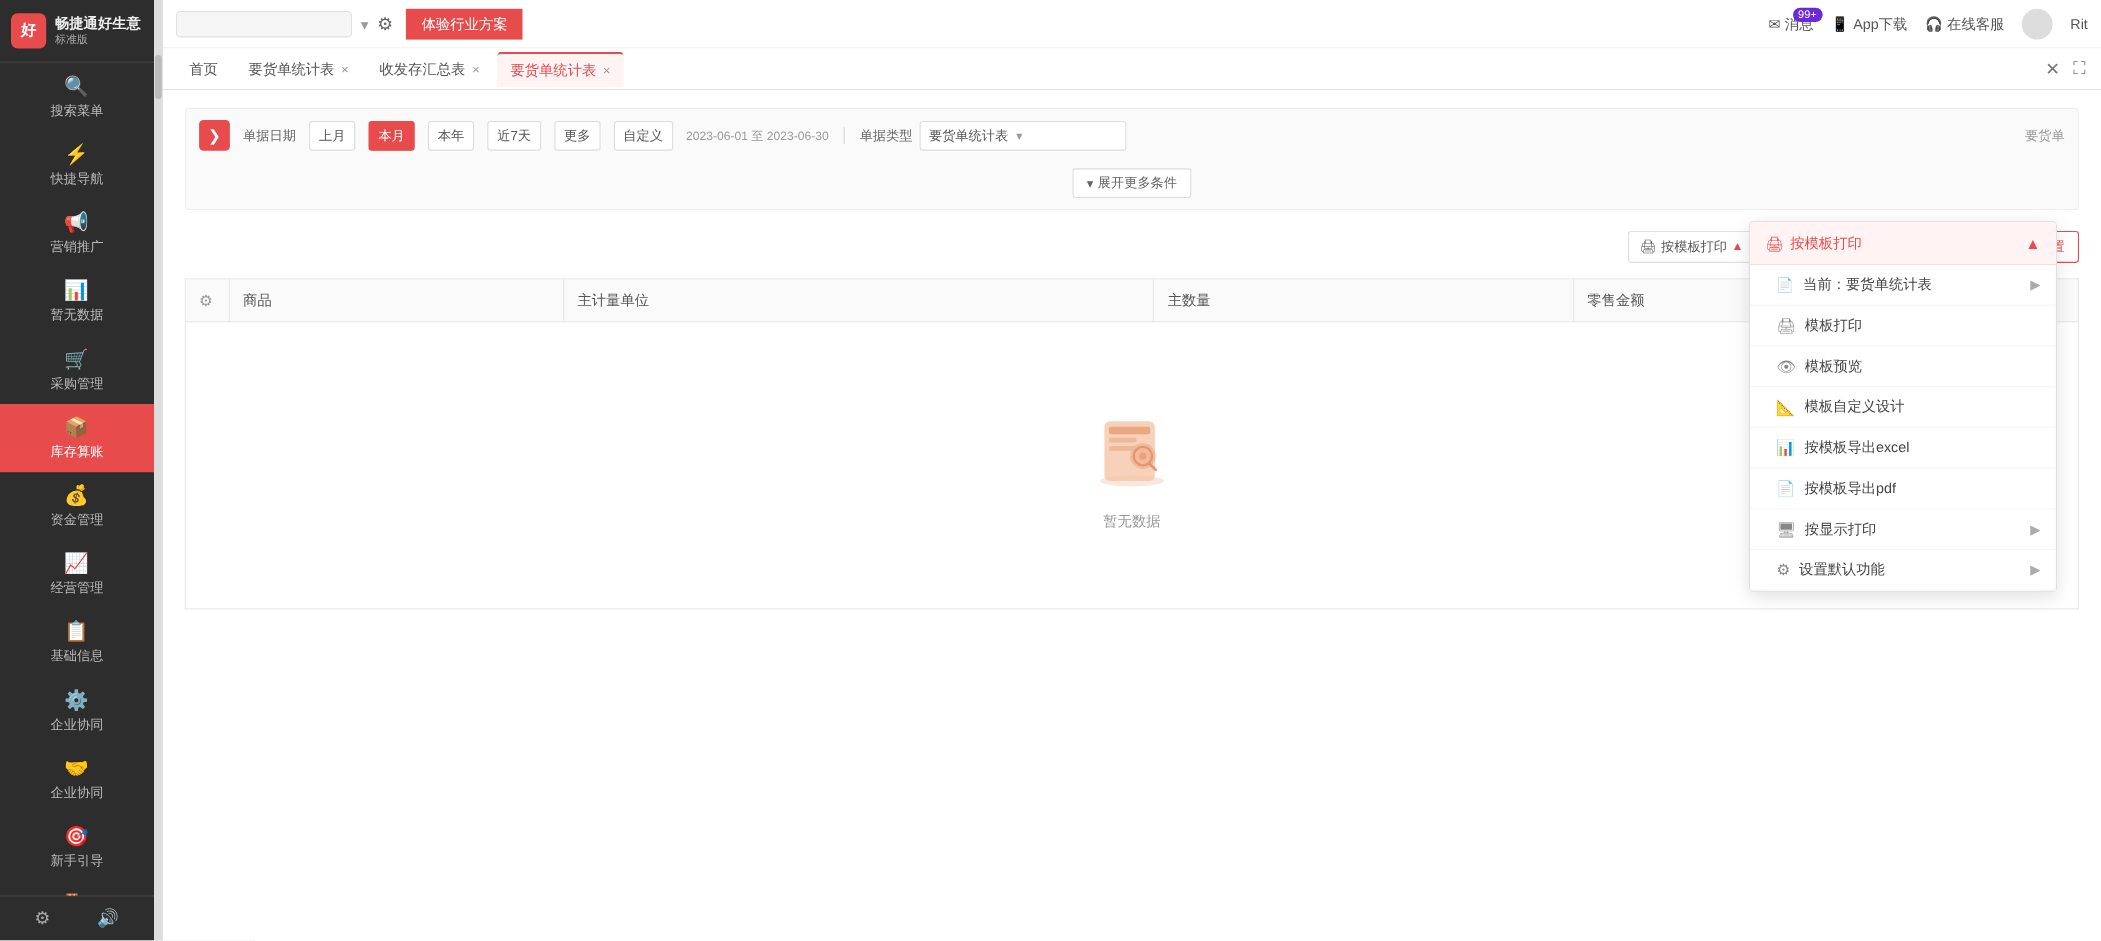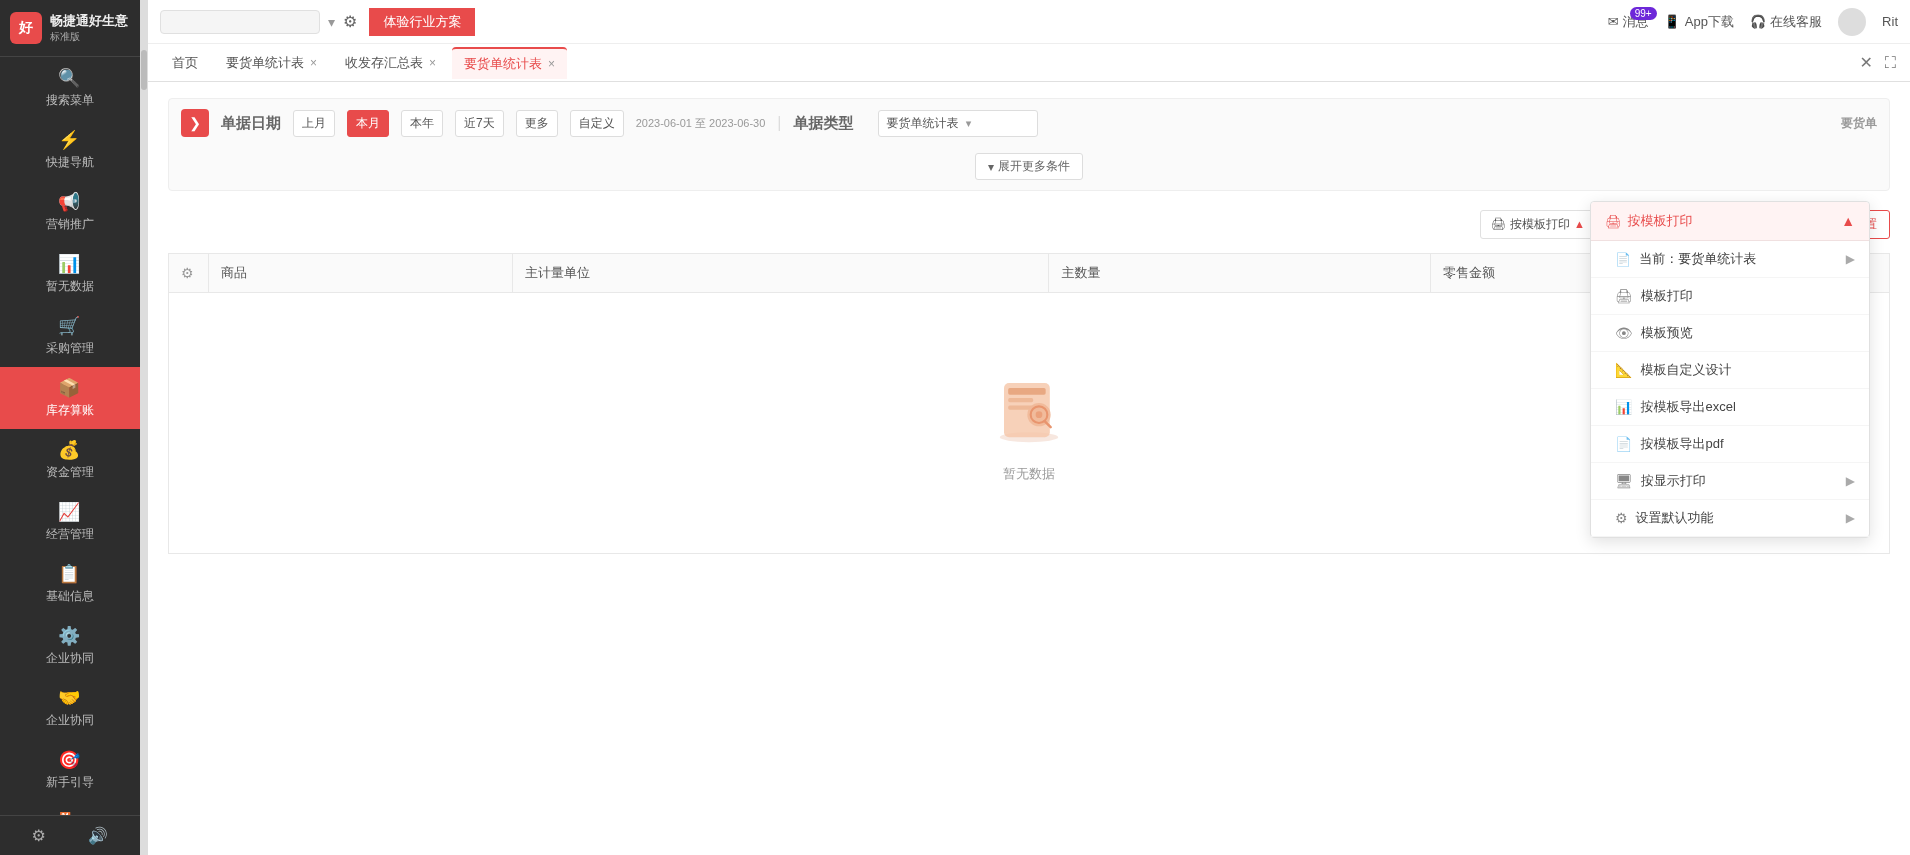--- a/index.html
+++ b/index.html
@@ -250,24 +250,23 @@
       border-radius: 4px;
       display: flex;
       align-items: center;
       justify-content: center;
       color: white;
       cursor: pointer;
       font-size: 14px;
       flex-shrink: 0;
     }
     .filter-label {
-      font-size: 15px;
+      font-size: 12px;
       color: #666;
       white-space: nowrap;
-      font-weight: bold;
     }
     .date-btn {
       padding: 4px 8px;
       border: 1px solid #ddd;
       border-radius: 3px;
       font-size: 12px;
       background: white;
       cursor: pointer;
       color: #555;
     }
@@ -280,32 +279,32 @@
       font-size: 11px;
       color: #999;
     }
     .filter-divider {
       color: #ddd;
       font-size: 16px;
     }
     .filter-select {
       display: flex;
       align-items: center;
-      gap: 24px;
+      gap: 6px;
     }
     .select-box {
       border: 1px solid #ddd;
       border-radius: 3px;
       padding: 4px 24px 4px 8px;
       font-size: 12px;
       color: #555;
       background: white;
       position: relative;
       cursor: pointer;
-      width: 160px;
+      width: 188px;
     }
     .select-arrow { color: #999; font-size: 11px; margin-left: 4px; }
     .expand-btn {
       display: flex;
       align-items: center;
       justify-content: center;
       gap: 4px;
       color: #666;
       font-size: 12px;
       cursor: pointer;
@@ -654,21 +653,21 @@
           <button class="date-btn">自定义</button>
           <span class="date-range-text">2023-06-01 至 2023-06-30</span>
           <span class="filter-divider">|</span>
           <div class="filter-select">
             <span class="filter-label">单据类型</span>
             <div class="select-box">
               <span>要货单统计表</span>
               <span class="select-arrow">▾</span>
             </div>
           </div>
-          <span style="margin-left: auto; color: #999; font-size: 12px; font-weight: bold;">要货单</span>
+          <span style="margin-left: auto; color: #999; font-size: 12px;">要货单</span>
         </div>
         <div style="display:flex; justify-content:center; margin-top:8px;">
           <div class="expand-btn">
             <span>▾</span>
             <span>展开更多条件</span>
           </div>
         </div>
       </div>
 
       <div style="position: relative;">

